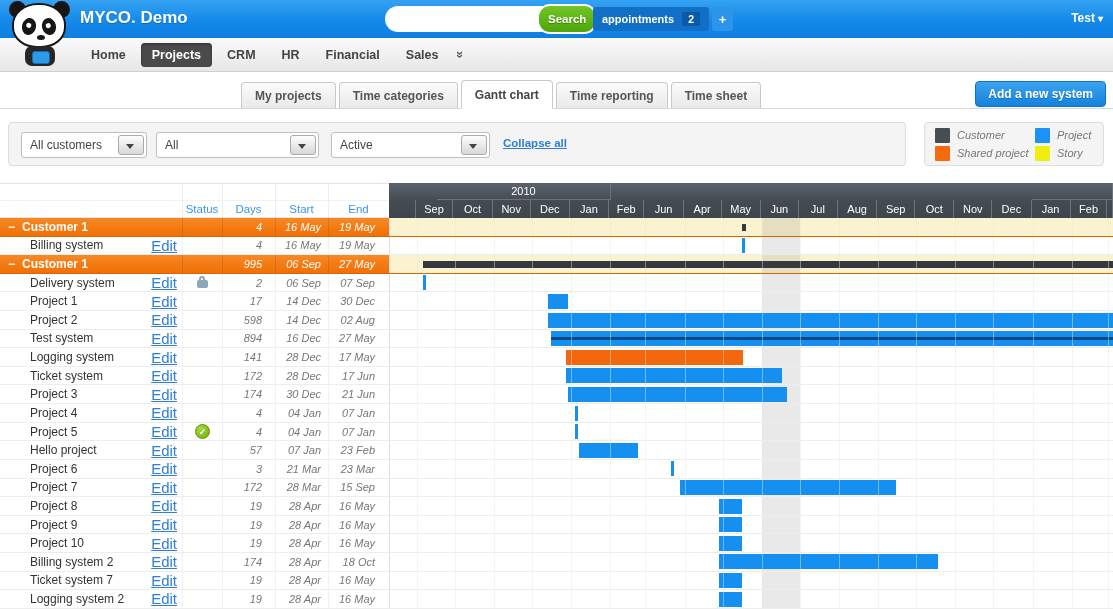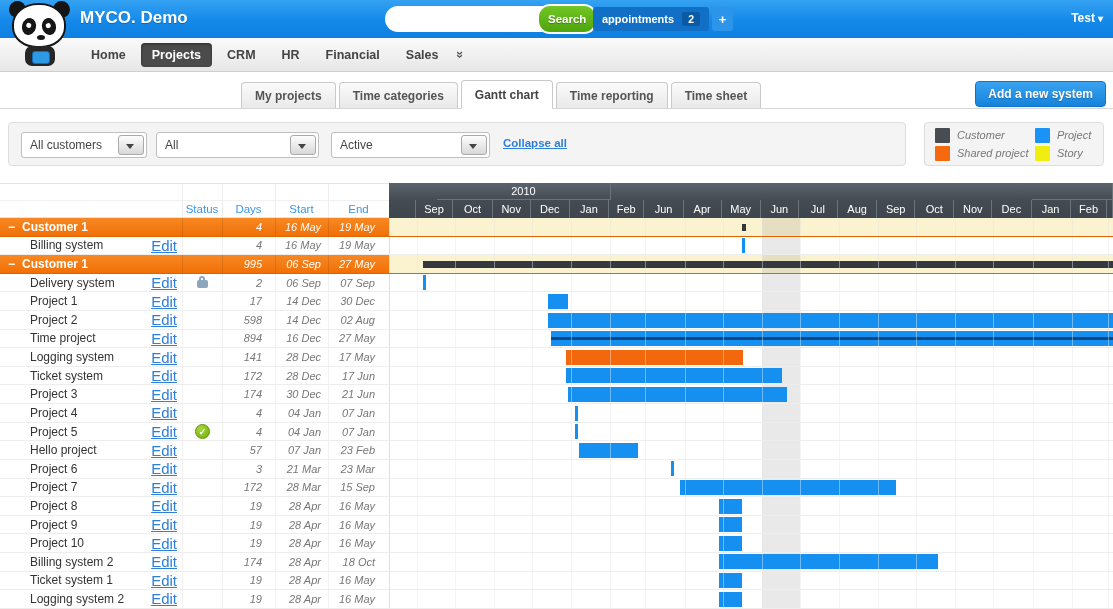--- a/index.html
+++ b/index.html
@@ -584,21 +584,21 @@
             <div class="vl light" style="left: 526.157px;"></div>
             <div class="vl light" style="left: 565.366px;"></div>
             <div class="vl light" style="left: 603.31px;"></div>
             <div class="vl light" style="left: 642.518px;"></div>
             <div class="vl light" style="left: 681.727px;"></div>
             <div class="vl light" style="left: 718.406px;"></div>
           </div>
         </div>
         <div class="grow project">
           <div class="c c-name">
-            <span class="nm">Time project</span>
+            <span class="nm">Test system</span>
             <a class="edit">Edit</a>
           </div>
           <div class="c c-status"></div>
           <div class="c c-days">894</div>
           <div class="c c-start">16 Dec</div>
           <div class="c c-end">27 May</div>
           <div class="gcell">
             <div class="band" style="left: 371.9px; width: 37.9px;"></div>
             <div class="vl" style="left: 26.5608px;"></div>
             <div class="vl" style="left: 64.5048px;"></div>
@@ -1264,21 +1264,21 @@
             <div class="vl light" style="left: 526.157px;"></div>
             <div class="vl light" style="left: 565.366px;"></div>
             <div class="vl light" style="left: 603.31px;"></div>
             <div class="vl light" style="left: 642.518px;"></div>
             <div class="vl light" style="left: 681.727px;"></div>
             <div class="vl light" style="left: 718.406px;"></div>
           </div>
         </div>
         <div class="grow project">
           <div class="c c-name">
-            <span class="nm">Ticket system 1</span>
+            <span class="nm">Ticket system 7</span>
             <a class="edit">Edit</a>
           </div>
           <div class="c c-status"></div>
           <div class="c c-days">19</div>
           <div class="c c-start">28 Apr</div>
           <div class="c c-end">16 May</div>
           <div class="gcell">
             <div class="band" style="left: 371.9px; width: 37.9px;"></div>
             <div class="vl" style="left: 26.5608px;"></div>
             <div class="vl" style="left: 64.5048px;"></div>

